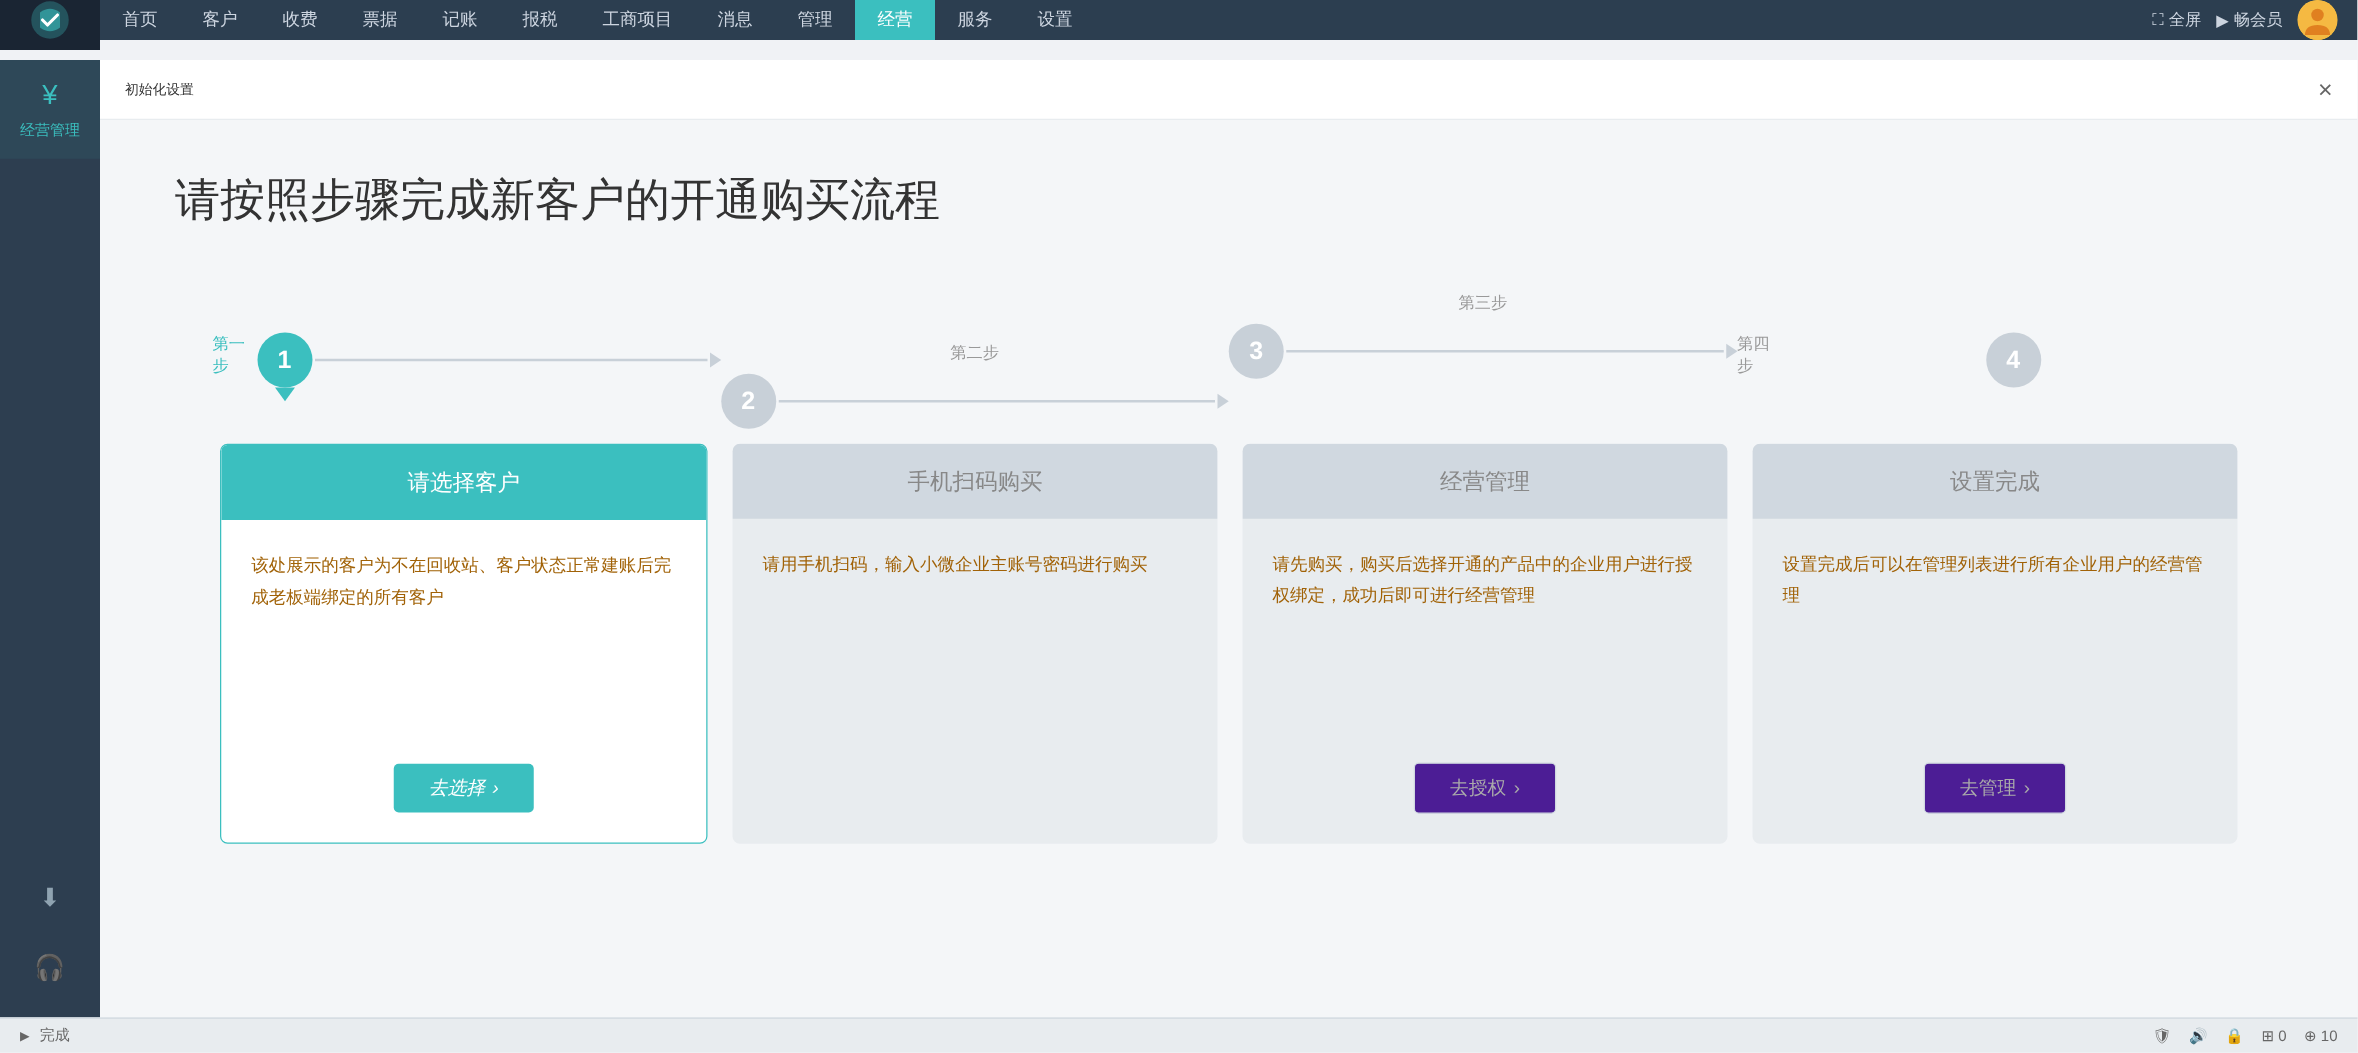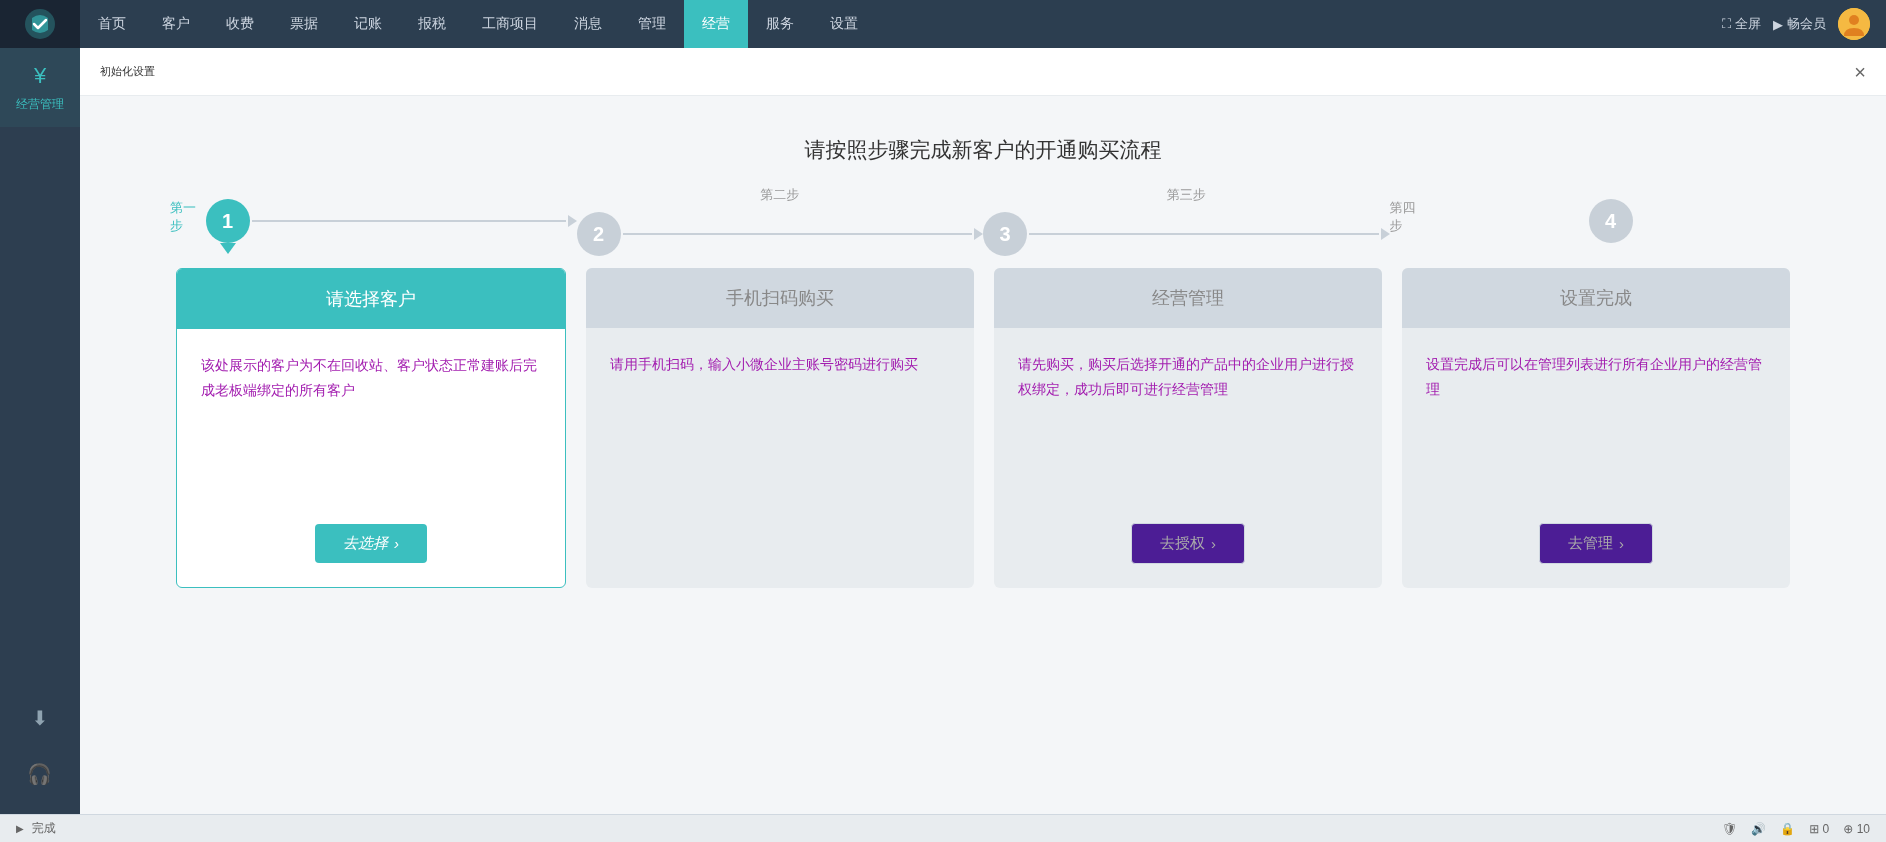--- a/index.html
+++ b/index.html
@@ -1,20 +1,20 @@
 <!DOCTYPE html>
 <html><head>
   <meta charset="utf-8">
   <style>
     * { box-sizing: border-box; margin: 0; padding: 0; }
     body { font-family: 'Microsoft YaHei', Arial, sans-serif; background: #f0f2f5; width: 1886px; height: 842px; overflow: hidden; }
 
     
     .top-nav {
-      height: 48px;
+      height: 32px;
       background: #2c3e50;
       display: flex;
       align-items: center;
       padding: 0 0 0 0;
     }
     .top-nav-logo {
       width: 80px;
       height: 48px;
       background: #1a2533;
       display: flex; align-items: center; justify-content: center;
@@ -122,25 +122,24 @@
       font-size: 20px;
       color: #666;
       line-height: 1;
     }
 
     
     .content-area {
       padding: 40px 60px;
     }
     .main-heading {
-      text-align: center;
-      font-size: 21px;
+      font-size: 36px;
       color: #333;
       font-weight: 500;
-      margin-bottom: 22px;
+      margin-bottom: 48px;
     }
     .step-card {
       flex: 1;
       background: #e8ecef;
       border-radius: 6px;
       margin: 0 6px;
       min-height: 320px;
       display: flex;
       flex-direction: column;
       overflow: hidden;
@@ -156,21 +155,21 @@
       font-weight: 500;
       background: #d0d8e0;
       color: #888;
     }
     .card-header.active {
       background: #3bbfbf;
       color: #fff;
     }
     .card-body {
       padding: 24px 24px;
-      color: #a21caf;
+      color: #a16207;
       font-size: 14px;
       line-height: 1.8;
       flex: 1;
     }
     .card-footer {
       padding: 16px 24px 24px;
       display: flex;
       justify-content: center;
     }
     .card-btn {
@@ -289,21 +288,21 @@
         <div style="display:flex; align-items:center; width:100%;">
           <div style="width:44px; height:44px; border-radius:50%; background:#3bbfbf; color:#fff; font-size:20px; font-weight:bold; display:flex; align-items:center; justify-content:center; position:relative; flex-shrink:0; z-index:2;">
             <span>1</span>
             <span style="position:absolute; bottom:-11px; left:50%; transform:translateX(-50%); border-left:8px solid transparent; border-right:8px solid transparent; border-top:11px solid #3bbfbf;"></span>
           </div>
           <div style="flex:1; height:2px; background:#c8d0d8; margin:0 2px;"></div>
           <div style="border-top:6px solid transparent; border-bottom:6px solid transparent; border-left:9px solid #c8d0d8;"></div>
         </div>
       </div>
 
-      <div style="flex:1; display:flex; flex-direction:column; align-items:center;">
+      <div style="flex:1; display:flex; flex-direction:column; align-items:center;margin-top:40px;">
         <div style="font-size:13px; color:#999; margin-bottom:8px;">第二步</div>
         <div style="display:flex; align-items:center; width:100%;">
           <div style="width:44px; height:44px; border-radius:50%; background:#c8d0d8; color:#fff; font-size:20px; font-weight:bold; display:flex; align-items:center; justify-content:center; flex-shrink:0; z-index:2;">
             <span>2</span>
           </div>
           <div style="flex:1; height:2px; background:#c8d0d8; margin:0 2px;"></div>
           <div style="border-top:6px solid transparent; border-bottom:6px solid transparent; border-left:9px solid #c8d0d8;"></div>
         </div>
       </div>
 

